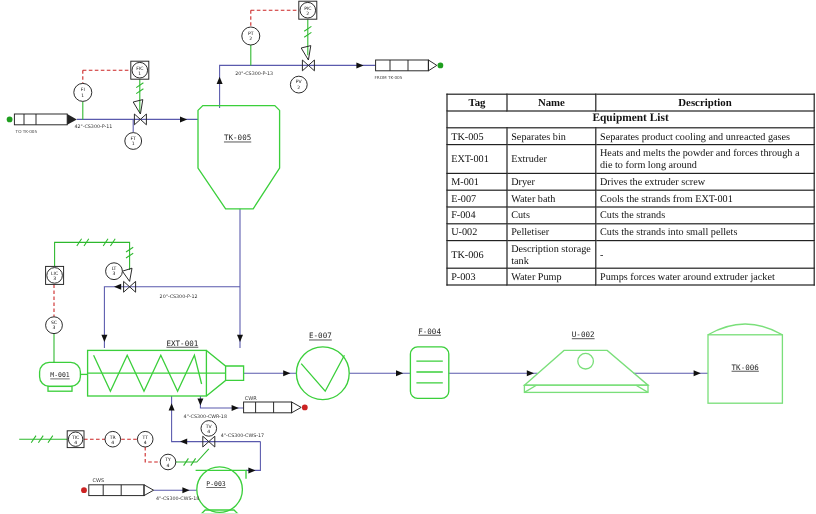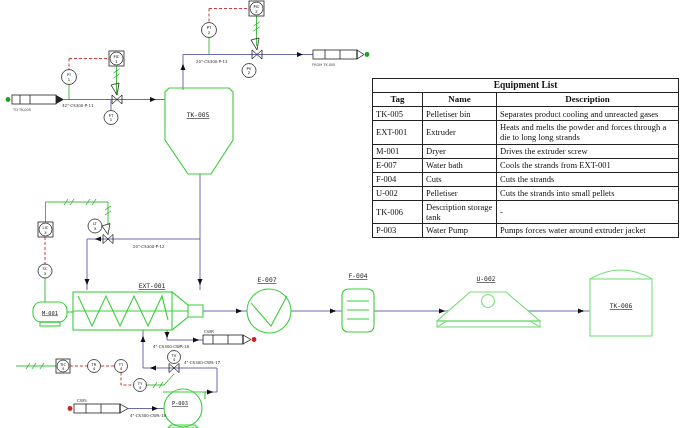--- a/index.html
+++ b/index.html
@@ -285,36 +285,36 @@
 </svg>
 
 <table id="eqtable">
   <colgroup>
         <col style="width:50px">
         <col style="width:74px">
         <col style="width:182px">
       </colgroup>
   <tbody>
         <tr>
-    <td colspan="3" class="title-cell">Equipment List</td>
-  </tr>
-  <tr>
     <th>Tag</th>
     <th>Name</th>
     <th>Description</th>
   </tr>
+  <tr>
+    <td colspan="3" class="title-cell">Equipment List</td>
+  </tr>
   <tr class="trow">
     <td>TK-005</td>
-    <td>Pelletiser bin</td>
+    <td>Separates bin</td>
     <td>Separates product cooling and unreacted gases</td>
   </tr>
   <tr class="trow">
     <td>EXT-001</td>
     <td>Extruder</td>
-    <td>Heats and melts the powder and forces through a die to long long strands</td>
+    <td>Heats and melts the powder and forces through a die to form long around</td>
   </tr>
   <tr class="trow">
     <td>M-001</td>
     <td>Dryer</td>
     <td>Drives the extruder screw</td>
   </tr>
   <tr class="trow">
     <td>E-007</td>
     <td>Water bath</td>
     <td>Cools the strands from EXT-001</td>

